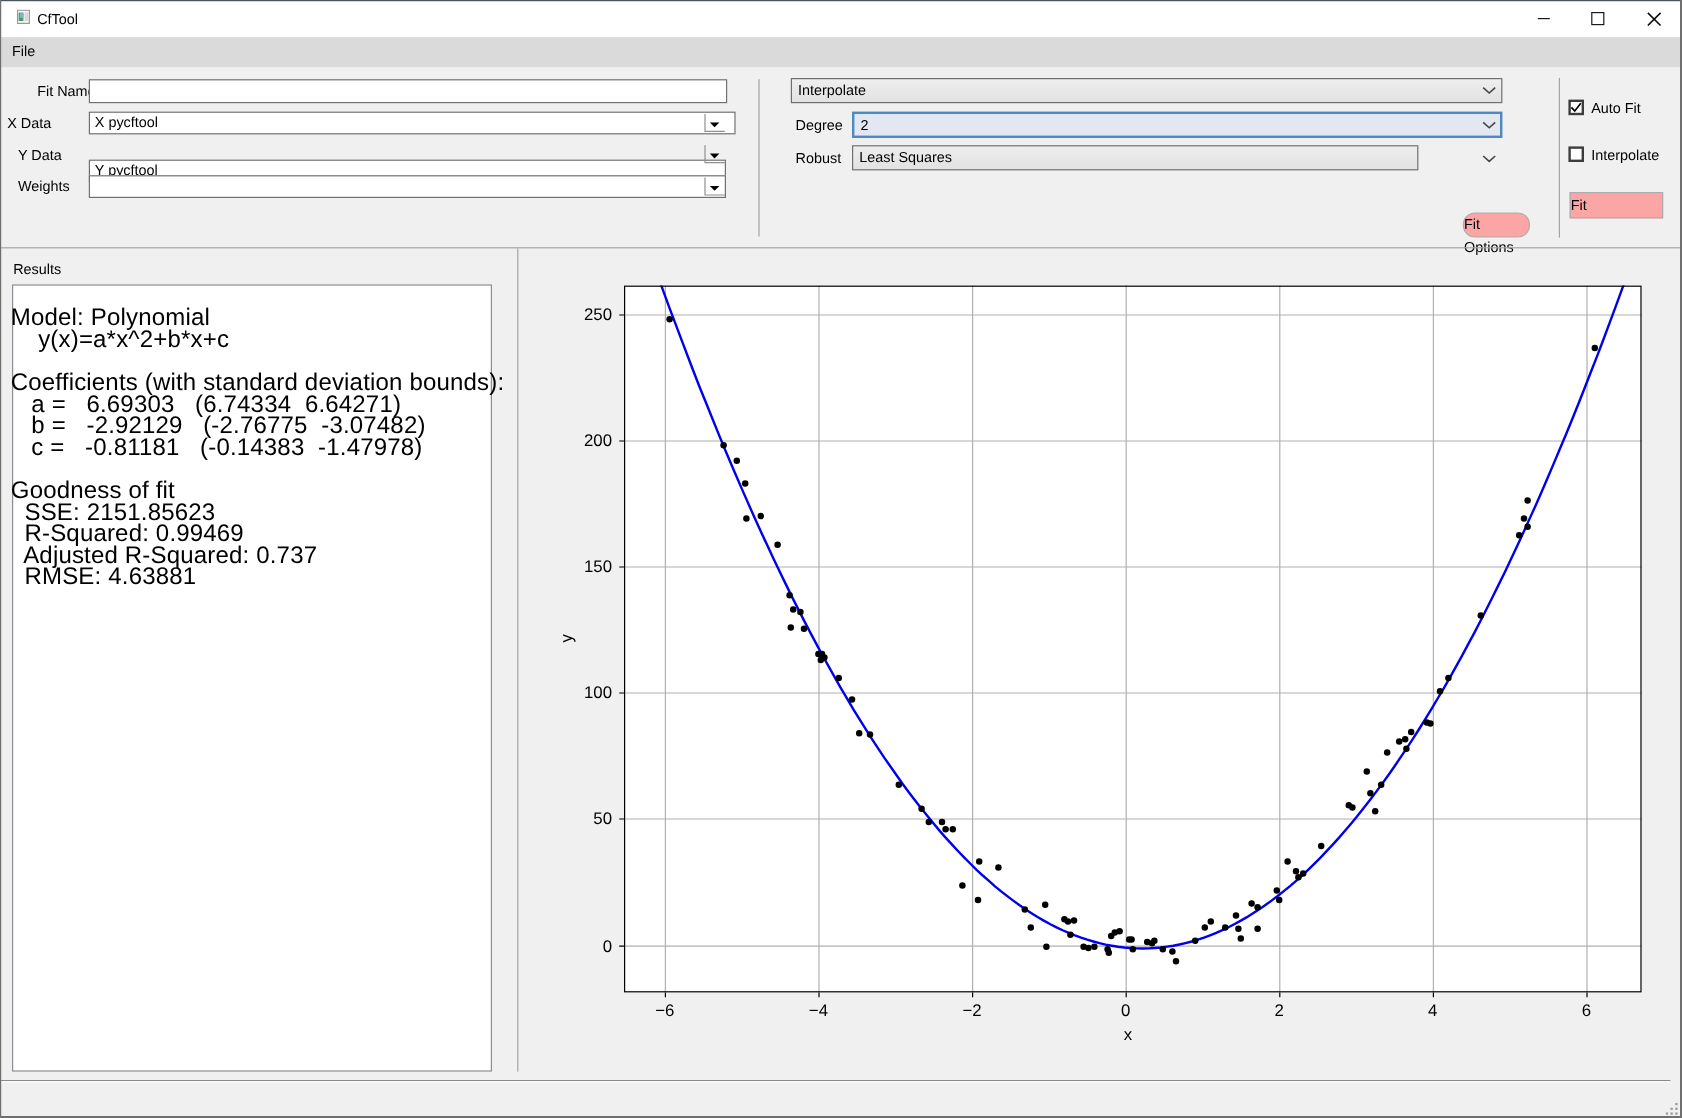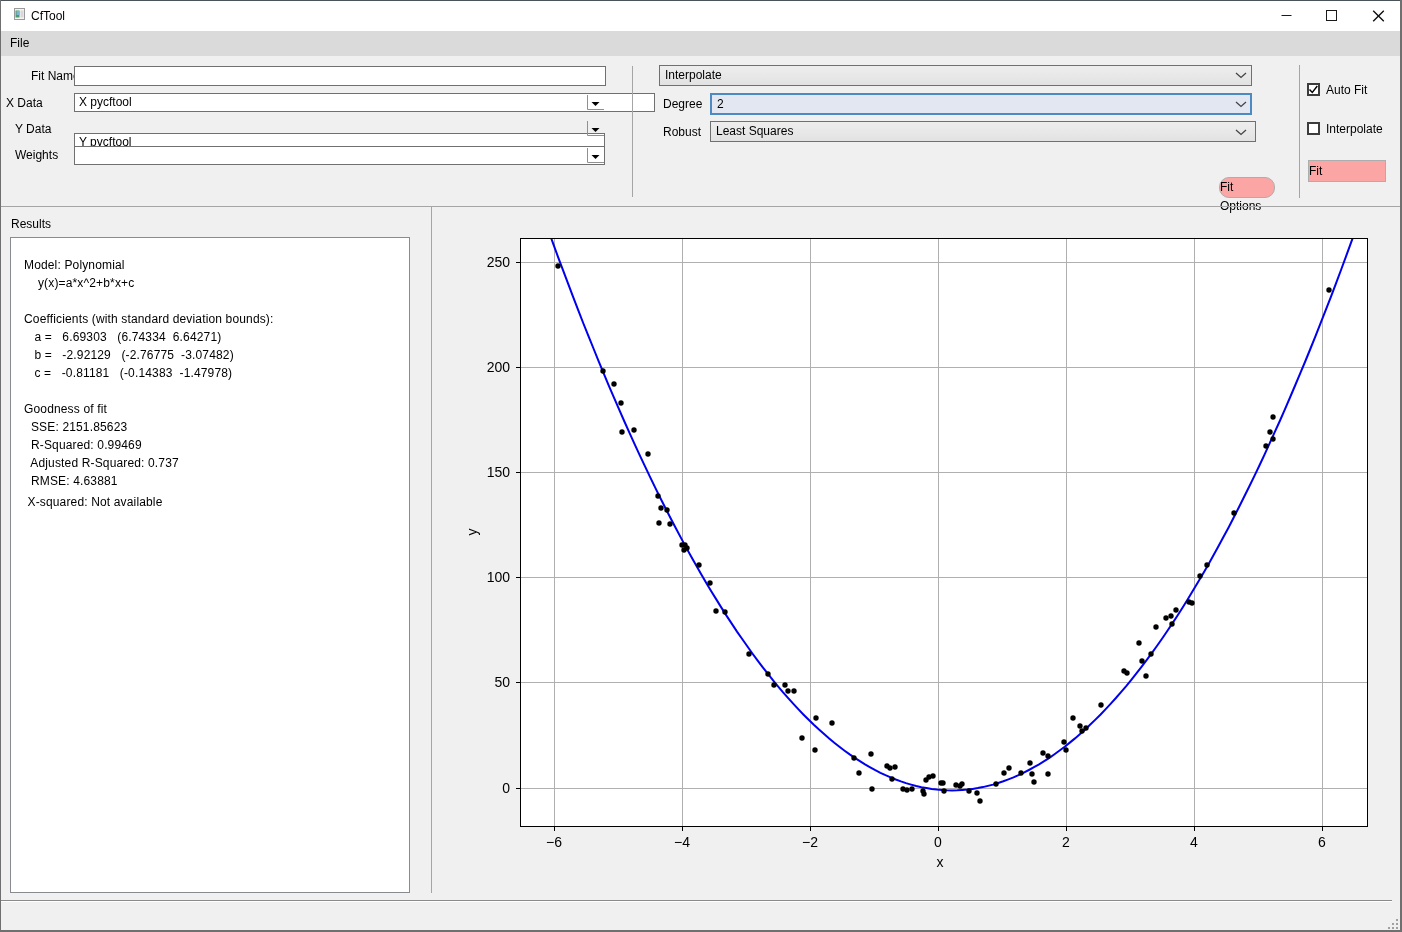--- a/index.html
+++ b/index.html
@@ -39,42 +39,42 @@
   <line x1="103.2" y1="10.7" x2="113.8" y2="21.3" stroke="#0a0a0a" stroke-width="1.3"></line>
   <line x1="113.8" y1="10.7" x2="103.2" y2="21.3" stroke="#0a0a0a" stroke-width="1.3"></line>
 </svg>
 <div class="lbl" style="left:10px;top:36px;">File</div>
 
 <div class="lbl" style="left:31px;top:69px;">Fit Name</div>
 <div class="lbl" style="left:6px;top:96px;">X Data</div>
 <div class="lbl" style="left:15px;top:122px;">Y Data</div>
 <div class="lbl" style="left:15px;top:148px;">Weights</div>
 <div class="inp" style="left:74px;top:66px;width:532px;height:20px;"></div>
-<div class="combo" style="left:74px;top:93px;width:581px;height:19px;">X pycftool</div>
+<div class="combo" style="left:74px;top:93px;width:539px;height:19px;">X pycftool</div>
 <div class="combo" style="left:74px;top:133px;width:531px;height:19px;">Y pycftool</div>
 <div class="combo" style="left:74px;top:146px;width:531px;height:19px;"></div>
 <svg class="abs" style="left:580px;top:93px" width="25" height="72">
   <g fill="#000">
       <path d="M11.5 9 L19.5 9 L15.5 13 Z"></path>
       <path d="M11.5 35 L19.5 35 L15.5 39 Z"></path>
       <path d="M11.5 62 L19.5 62 L15.5 66 Z"></path>
     </g>
   <g stroke="#909090" fill="none">
       <path d="M7.5 2 V16.5 H24"></path>
       <path d="M7.5 28 V42.5 H24"></path>
       <path d="M7.5 55 V69.5 H24"></path>
     </g>
 </svg>
 
 <div class="vsep" style="left:632px;top:66px;height:131px;"></div>
 <div class="dcombo" style="left:659px;top:65px;width:593px;height:21px;">Interpolate</div>
 <div class="lbl" style="left:663px;top:97px;">Degree</div>
 <div class="dcombo" style="left:710px;top:93px;width:542px;height:22px;background:#e2e7f1;border:2px solid #4e8ac2;line-height:18px;">2</div>
 <div class="lbl" style="left:663px;top:125px;">Robust</div>
-<div class="dcombo" style="left:710px;top:121px;width:546px;height:21px;">Least Squares</div>
+<div class="dcombo" style="left:710px;top:121px;width:472px;height:21px;">Least Squares</div>
 <svg class="abs" style="left:1232px;top:65px" width="20" height="80">
   <g stroke="#444" stroke-width="1.3" fill="none">
     <path d="M4 8 l5 4.5 5 -4.5"></path>
       <path d="M4 37 l5 4.5 5 -4.5"></path>
       <path d="M4 65 l5 4.5 5 -4.5"></path>
   </g>
 </svg>
 <div class="btn" style="left:1219px;top:177px;width:56px;height:21px;line-height:19px;border-radius:10px;">Fit Options</div>
 
 <div class="vsep" style="left:1299px;top:65px;height:133px;"></div>
@@ -83,35 +83,34 @@
     <path d="M2.5 6.5 l2.8 3 5-6.5" stroke="#000" stroke-width="1.4" fill="none"></path>
   </svg>
 <div class="lbl" style="left:1326px;top:83px;">Auto Fit</div>
 <div class="chk" style="left:1307px;top:122px;"></div>
 <div class="lbl" style="left:1326px;top:122px;">Interpolate</div>
 <div class="btn" style="left:1308px;top:160px;width:78px;height:22px;line-height:20px;">Fit</div>
 
 <div class="abs" style="left:0px;top:206px;width:1402px;height:1px;background:#a5a5a5;"></div>
 <div class="lbl" style="left:11px;top:217px;">Results</div>
 <div class="abs" style="left:10px;top:237px;width:400px;height:656px;background:#fff;border:1px solid #888b90;box-sizing:border-box;"></div>
-<div class="abs" style="left:24px;top:255.5px;font-size:12px;letter-spacing:0.15px;">
+<div class="abs" style="left:9px;top:255.5px;font-size:20px;letter-spacing:0.15px;">
 <pre style="line-height:18px;">Model: Polynomial
     y(x)=a*x^2+b*x+c
 
 Coefficients (with standard deviation bounds):
    a =   6.69303   (6.74334  6.64271)
    b =   -2.92129   (-2.76775  -3.07482)
    c =   -0.81181   (-0.14383  -1.47978)
 
 Goodness of fit
   SSE: 2151.85623
   R-Squared: 0.99469
   Adjusted R-Squared: 0.737
   RMSE: 4.63881</pre>
-<pre style="line-height:18px;margin-top:3px;"> X-squared: Not available</pre>
 </div>
 <div class="vsep" style="left:431px;top:207px;height:686px;"></div>
 
 <svg class="abs" style="left:432px;top:207px" width="970" height="693" id="plot">
   <rect x="88" y="31" width="848" height="589" fill="#ffffff"></rect>
   <g stroke="#b0b0b0" stroke-width="1">
     <line x1="122.5" y1="31" x2="122.5" y2="620"></line>
     <line x1="250.5" y1="31" x2="250.5" y2="620"></line>
     <line x1="378.5" y1="31" x2="378.5" y2="620"></line>
     <line x1="506.5" y1="31" x2="506.5" y2="620"></line>

